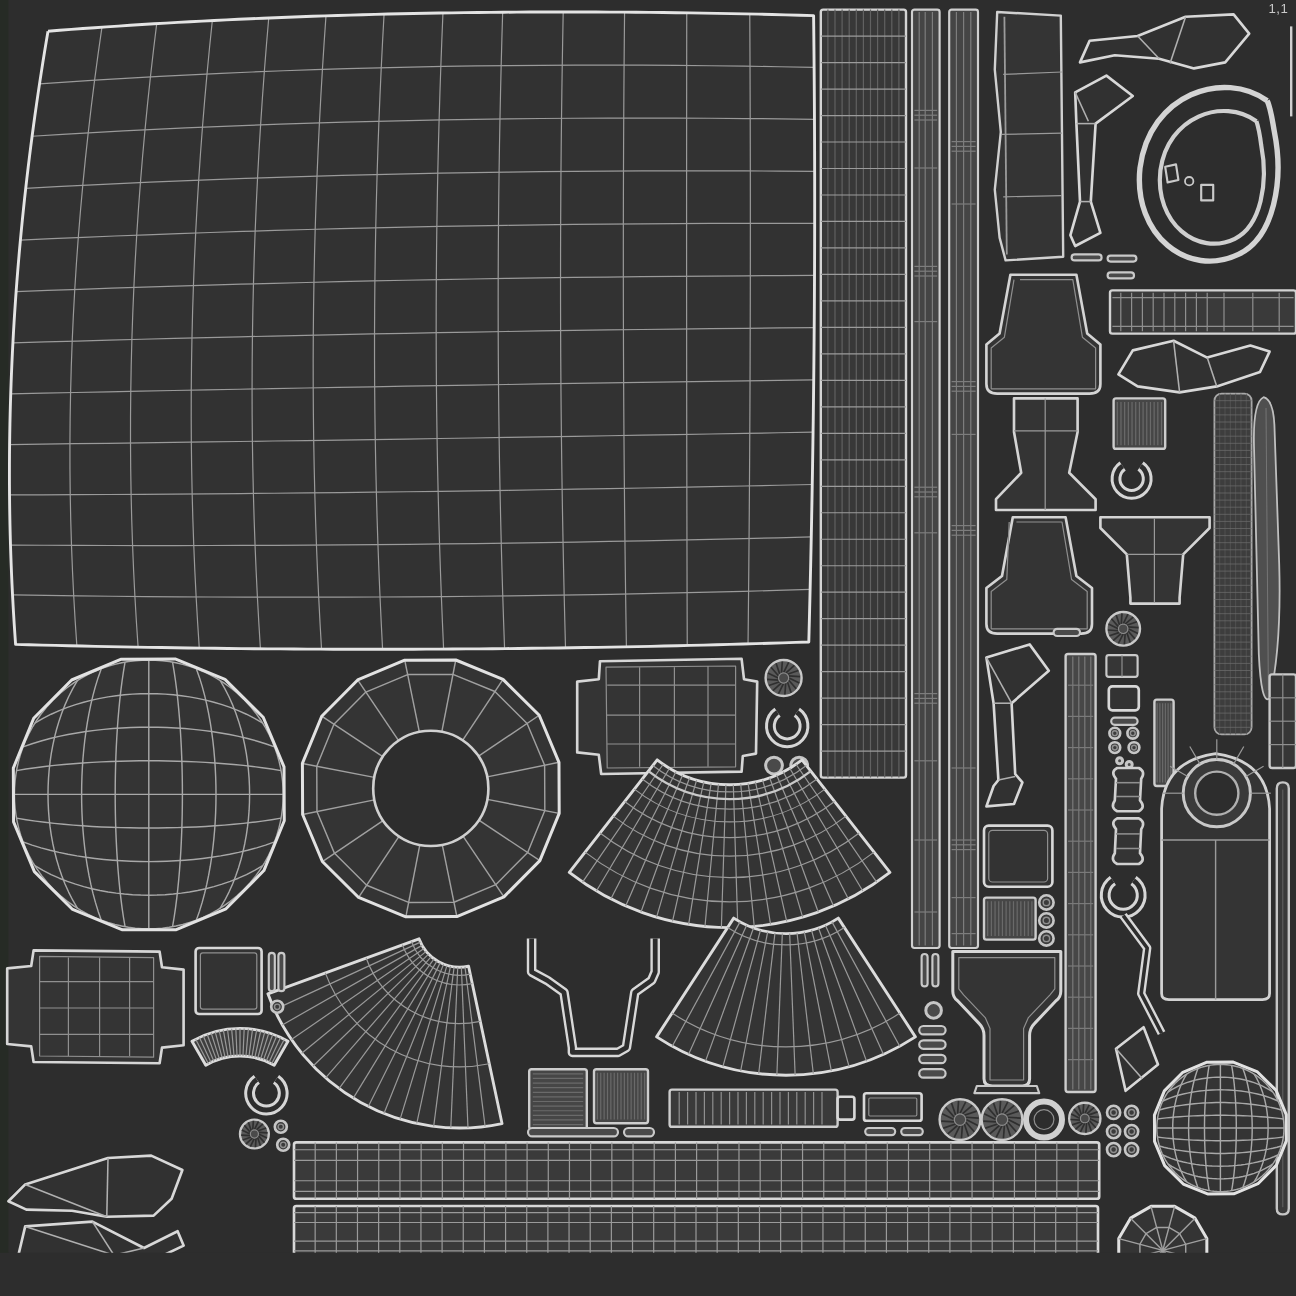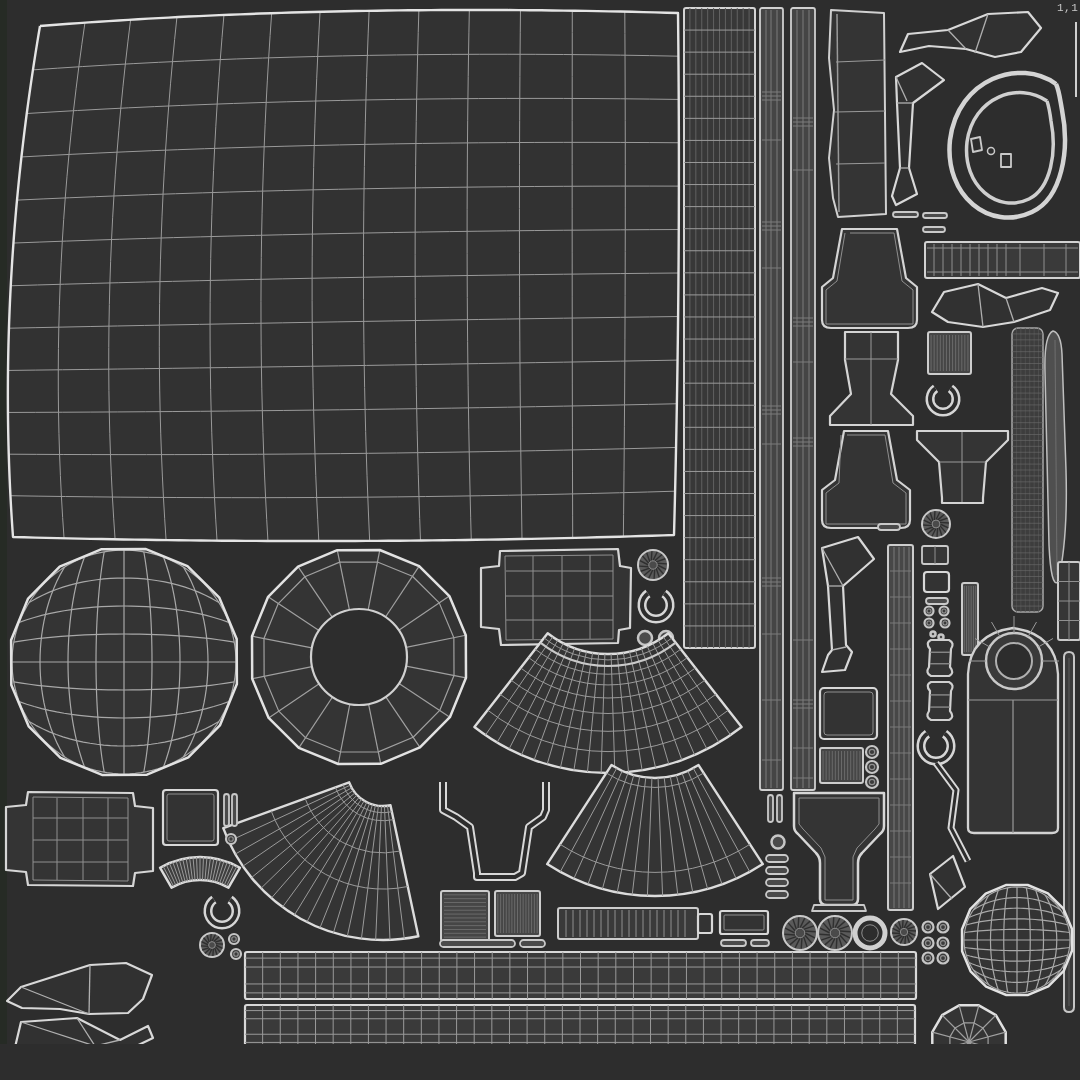--- a/index.html
+++ b/index.html
@@ -1,17 +1,17 @@
 <!DOCTYPE html>
 <html><head>
 <meta charset="utf-8">
 <style>
   html,body{margin:0;padding:0;background:#2d2d2d;}
   #stage{position:relative;width:1080px;height:1044px;overflow:hidden;
-         font-family:Liberation Mono, monospace;}
+         font-family:Liberation Sans, sans-serif;}
   #uv-svg{position:absolute;left:0;top:0;}
   #uv-label{position:absolute;left:1057px;top:2px;font-size:11px;color:#c9c9c9;
             letter-spacing:0.5px;}
 </style>
 </head>
 <body>
 
 <div id="stage">
   <svg id="uv-svg" width="1080" height="1080" viewBox="0 0 1080 1080" style="background: rgb(45, 45, 45);">
       <rect x="0" y="0" width="7" height="1080" fill="#262b25"></rect>

